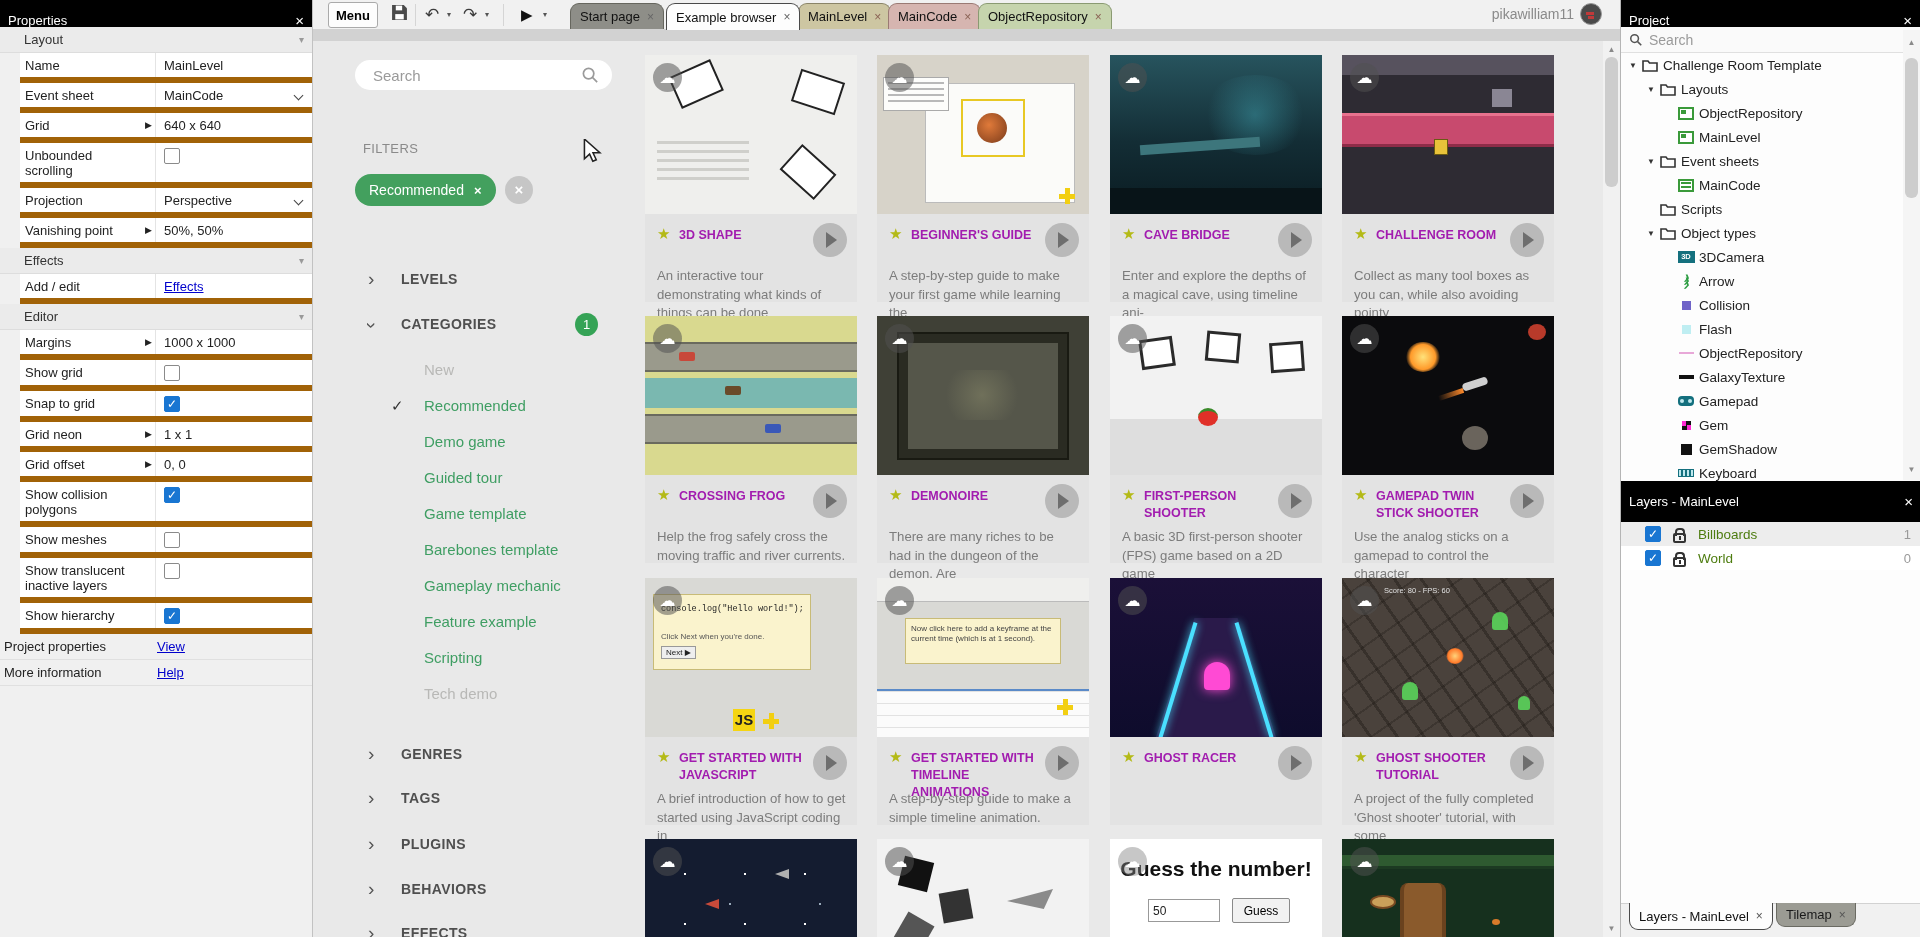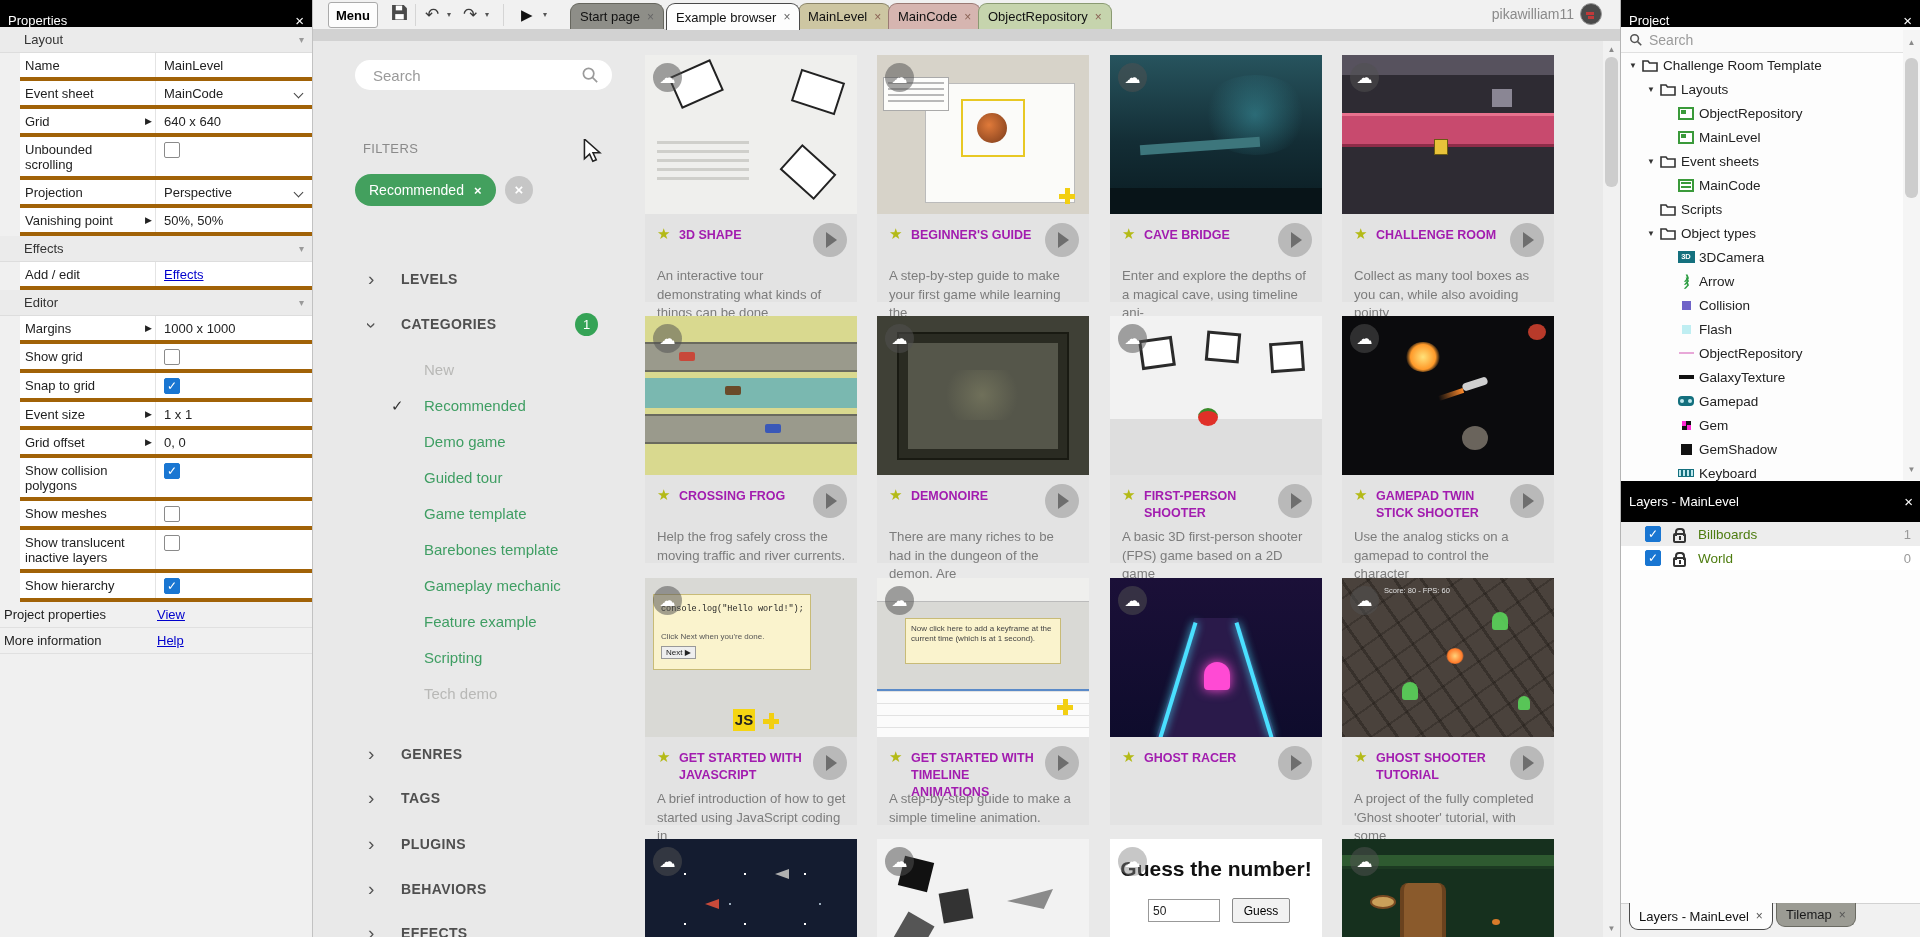--- a/index.html
+++ b/index.html
@@ -11,21 +11,21 @@
   #properties-panel { position:absolute; left:0; top:0; width:313px; height:937px;
                       background:#f0f0f0; border-right:1px solid #c2c2c2; }
   .panel-header { height:41px; background:#000000; color:#fff; display:flex; align-items:center;
                   padding:0 8px; font-size:13px; }
   .panel-header .ph-title { flex:1; }
   .panel-header .ph-close { color:#fff; font-size:15px; cursor:default; }
   #prop-rows { position:absolute; top:27px; left:0; right:0; }
   .psection { background:#ebebeb; border-bottom:1px solid #ddd; height:26px; display:flex;
               align-items:center; padding-left:24px; position:relative; color:#333; }
   .psection .ptri { position:absolute; right:8px; color:#9a9a9a; font-size:10px; }
-  .prow { display:flex; margin-left:20px; background:#fff; border-bottom:4px solid #a16207; min-height:26px; }
+  .prow { display:flex; margin-left:20px; background:#fff; border-bottom:6px solid #a16207; min-height:26px; }
   .plabel { width:135px; padding:5px 14px 4px 5px; position:relative; color:#222; }
   .pexp { position:absolute; right:3px; top:7px; font-size:9px; color:#222; }
   .pval { flex:1; border-left:1px solid #e4e4e4; padding:5px 4px 4px 8px; position:relative; }
   .ddchev { position:absolute; right:10px; top:9px; width:7px; height:7px;
             border-right:1.6px solid #444; border-bottom:1.6px solid #444; transform:rotate(45deg); }
   .cb { width:16px; height:16px; border:1px solid #8a8a8a; background:#fff; border-radius:2px;
         text-align:center; line-height:15px; }
   .cb.on { background:#1976d2; border-color:#1976d2; color:#fff; font-size:12px; }
   .cb.on::after { content:"✓"; }
   a.plink { color:#0000cc; text-decoration:underline; cursor:pointer; }
@@ -359,21 +359,21 @@
             <div class="cb"></div>
           </div>
         </div>
         <div class="prow">
           <div class="plabel"><span>Snap to grid</span></div>
           <div class="pval">
             <div class="cb on"></div>
           </div>
         </div>
         <div class="prow">
-          <div class="plabel"><span>Event size</span><span class="pexp">▶</span></div>
+          <div class="plabel"><span>Grid neon</span><span class="pexp">▶</span></div>
           <div class="pval"><span>1 x 1</span></div>
         </div>
         <div class="prow">
           <div class="plabel"><span>Grid offset</span><span class="pexp">▶</span></div>
           <div class="pval"><span>0, 0</span></div>
         </div>
         <div class="prow">
           <div class="plabel"><span>Show collision polygons</span></div>
           <div class="pval">
             <div class="cb on"></div>

